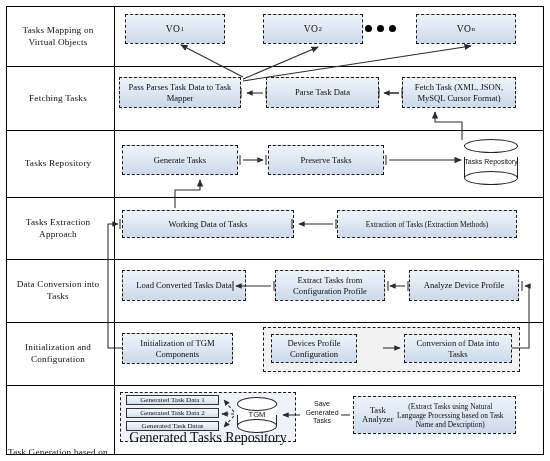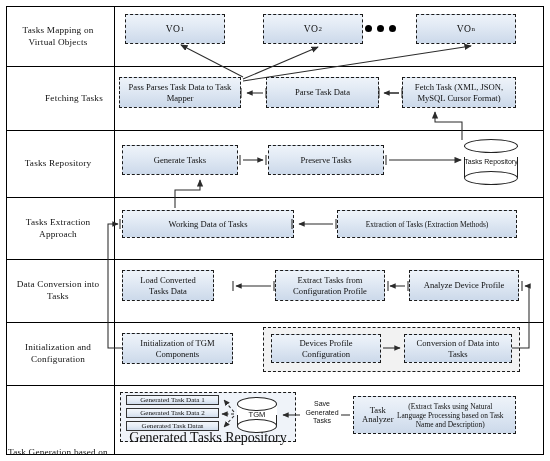--- a/index.html
+++ b/index.html
@@ -171,21 +171,21 @@
   <div class="colline" style="left:114px;"></div>
 
   <div class="rowline" style="top:66px;"></div>
   <div class="rowline" style="top:130px;"></div>
   <div class="rowline" style="top:197px;"></div>
   <div class="rowline" style="top:259px;"></div>
   <div class="rowline" style="top:322px;"></div>
   <div class="rowline" style="top:385px;"></div>
 
   <div class="rowlabel" style="top:24px;">Tasks Mapping on Virtual Objects</div>
-  <div class="rowlabel" style="top:92px;padding-left:16px;">Fetching Tasks</div>
+  <div class="rowlabel" style="top:92px;">Fetching Tasks</div>
   <div class="rowlabel" style="top:157px;">Tasks Repository</div>
   <div class="rowlabel" style="top:216px;">Tasks Extraction Approach</div>
   <div class="rowlabel" style="top:278px;">Data Conversion into Tasks</div>
   <div class="rowlabel" style="top:341px;">Initialization and Configuration</div>
   <div class="rowlabel" style="top:408px;margin-top:38px;">Task Generation based on NLP</div>
 
   <div class="box vo" style="left:125px; top:14px; width:100px; height:30px;">
     <span>VO</span>
       <span class="sub">1</span>
   </div>
@@ -213,27 +213,27 @@
     <div class="body"></div>
     <div class="bot"></div>
     <div class="cap"></div>
     <div class="top"></div>
     <div class="lbl">Tasks Repository</div>
   </div>
 
   <div class="box" style="left:122px; top:210px; width:172px; height:28px;">Working Data of Tasks</div>
   <div class="box tiny" style="left:337px; top:210px; width:180px; height:28px;text-align:right;">Extraction of Tasks (Extraction Methods)</div>
 
-  <div class="box" style="left:122px; top:270px; width:92px; height:31px;">Load Converted Tasks Data</div>
+  <div class="box" style="left:122px; top:270px; width:124px; height:31px;">Load Converted Tasks Data</div>
   <div class="box" style="left:275px; top:270px; width:110px; height:31px;">Extract Tasks from Configuration Profile</div>
   <div class="box" style="left:409px; top:270px; width:110px; height:31px;">Analyze Device Profile</div>
 
   <div class="box" style="left:122px; top:333px; width:111px; height:31px;">Initialization of TGM Components</div>
   <div class="group" style="left:263px; top:327px; width:257px; height:45px;"></div>
-  <div class="box" style="left:271px; top:334px; width:110px; height:29px;">Devices Profile Configuration</div>
+  <div class="box" style="left:271px; top:334px; width:86px; height:29px;">Devices Profile Configuration</div>
   <div class="box" style="left:404px; top:334px; width:108px; height:29px;">Conversion of Data into Tasks</div>
 
   <div class="group clear" style="left:120px; top:392px; width:176px; height:50px;"></div>
   <div class="minibar" style="left:126px; top:395px; width:93px; height:10px;">Generated Task Data 1</div>
   <div class="minibar" style="left:126px; top:408px; width:93px; height:10px;">Generated Task Data 2</div>
   <div class="minibar" style="left:126px; top:421px; width:93px; height:10px;">
     <span>Generated Task Data </span>
       <span class="sub">n</span>
   </div>
   <div class="cyl tgm" style="left:237px; top:397px; width:40px; height:36px;">

